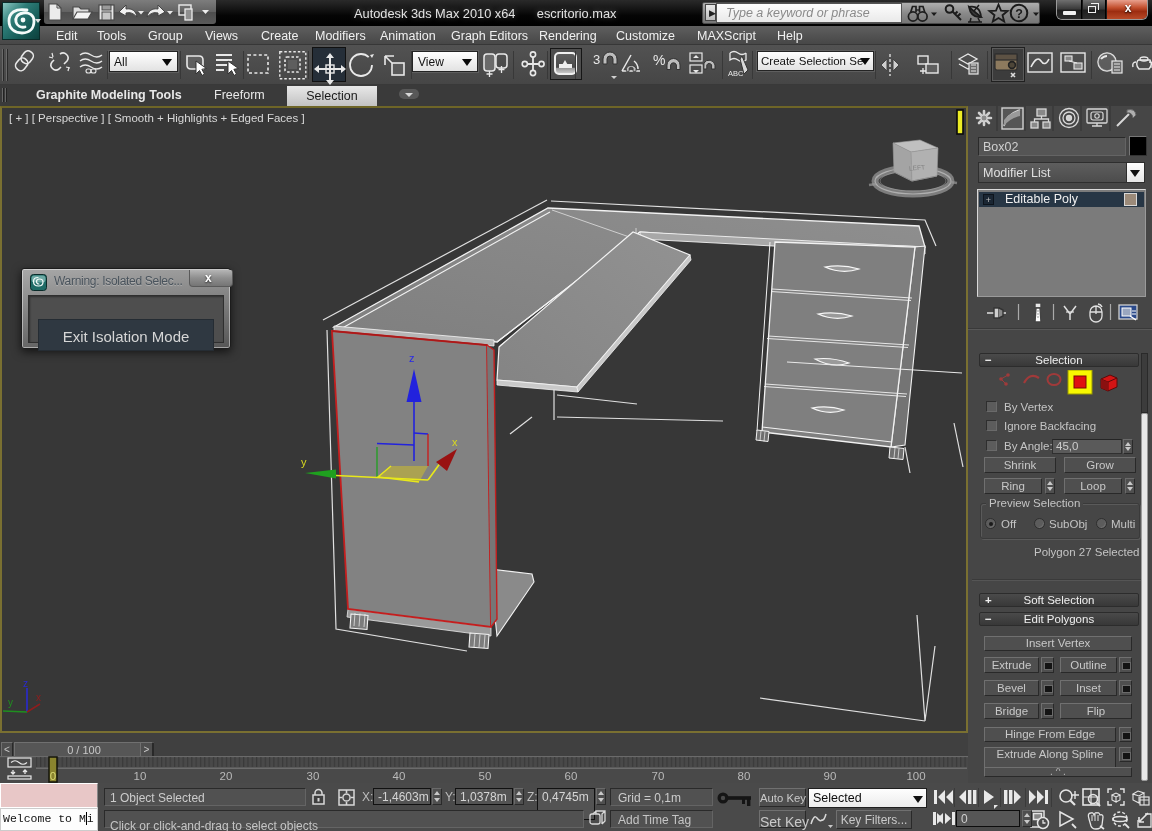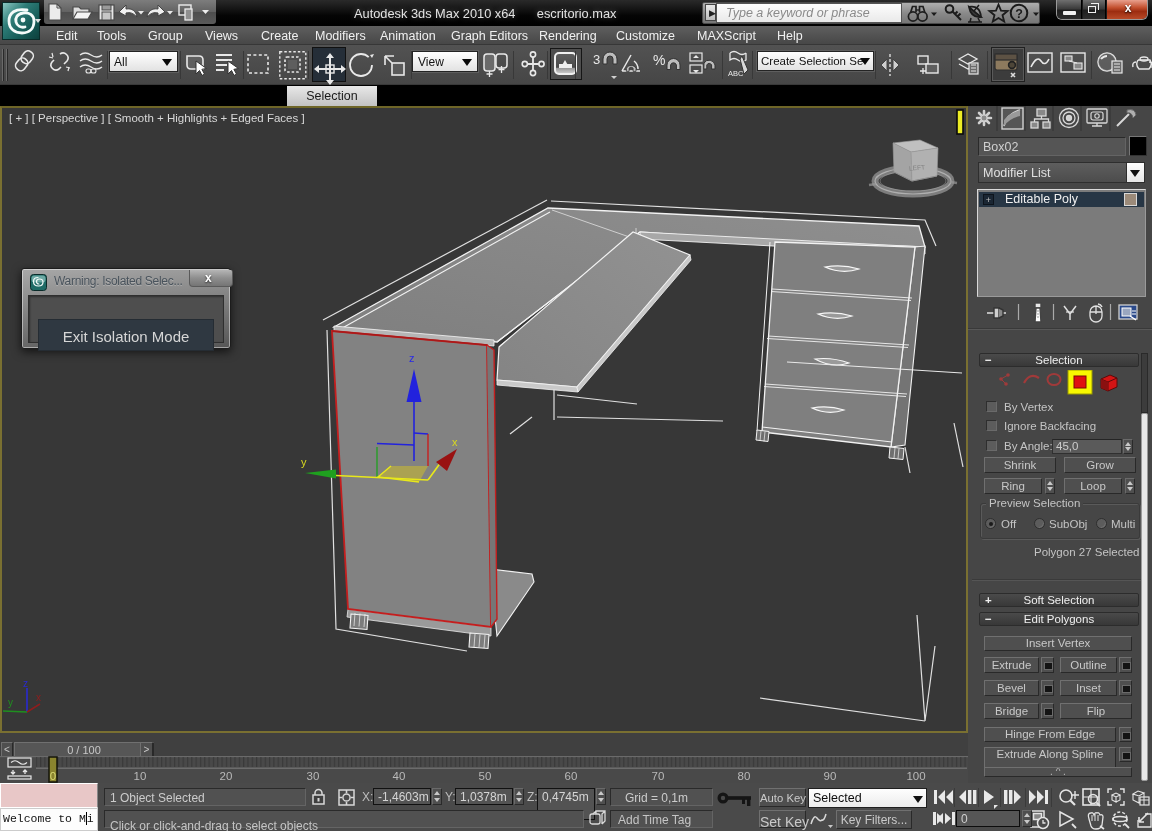--- a/index.html
+++ b/index.html
@@ -338,20 +338,30 @@
           <path d="M5 11 q-4 0 -3 5 M7 9 l12 0 q3 5 -1 9 l-10 0 q-4 -4 -1 -9 M18 11 q5 0 3 6" stroke-width="1.4"></path>
           <ellipse cx="13" cy="8" rx="4" ry="2" stroke-width="1.3"></ellipse>
         </g>
     </g>
 
     <g stroke="#383838" stroke-width="1">
       <path d="M107.5 6 l0 28 M180.5 6 l0 28 M243.5 6 l0 28 M308.5 6 l0 28 M411.5 6 l0 28 M513.5 6 l0 28 M547.5 6 l0 28 M575.5 6 l0 28 M722.5 6 l0 28 M752.5 6 l0 28 M875.5 6 l0 28 M951.5 6 l0 28 M987.5 6 l0 28 M1091.5 6 l0 28"></path>
     </g>
   </svg>
 
+  <div class="abs" id="ribbon">
+    <div style="position:absolute;left:2px;top:3px;width:2px;height:14px;background:#666;border-right:1px solid #222;"></div>
+    <div style="position:absolute;left:5px;top:3px;width:2px;height:14px;background:#666;border-right:1px solid #222;"></div>
+    <div class="rtab" style="left:36px;font-weight:bold;">Graphite Modeling Tools</div>
+    <div class="rtab" style="left:214px;">Freeform</div>
+    <div class="rtab" style="left:399px;"><svg width="22" height="12" viewBox="0 0 22 12">
+          <rect x="0" y="1" width="20" height="10" rx="5" fill="#585858"></rect>
+          <path d="M6 5 l8 0 l-4 4 z" fill="#d8d8d8"></path>
+        </svg></div>
+  </div>
   <div class="abs" id="rsel">Selection</div>
 
   <div class="abs" id="viewport"></div>
   <div class="abs" id="vpcontent" style="left:2px;top:108px;width:964px;height:623px;overflow:hidden;">
   <svg width="964" height="623" viewBox="0 0 964 623">
   <defs>
     <linearGradient id="deskg" x1="0" y1="1" x2="1" y2="0">
       <stop offset="0" stop-color="#7f7f7f"></stop>
             <stop offset="1" stop-color="#8f8f8f"></stop>
     </linearGradient>
@@ -731,21 +741,21 @@
   </svg>
   <div class="stxt" style="left:362px;top:790px;color:#bdbdbd;">X:</div>
   <div class="fld" style="left:373px;top:788px;width:58px;height:17px;background:#535353;border-color:#111;font-size:12px;padding:1px 0 0 4px;color:#d5d5d5;">-1,4603m</div>
   <div class="spin" style="left:432px;top:788px;height:17px;"></div>
   <div class="stxt" style="left:445px;top:790px;color:#bdbdbd;">Y:</div>
   <div class="fld" style="left:455px;top:788px;width:58px;height:17px;background:#535353;border-color:#111;font-size:12px;padding:1px 0 0 4px;color:#d5d5d5;">1,0378m</div>
   <div class="spin" style="left:514px;top:788px;height:17px;"></div>
   <div class="stxt" style="left:527px;top:790px;color:#bdbdbd;">Z:</div>
   <div class="fld" style="left:537px;top:788px;width:58px;height:32px;background:#535353;border-color:#111;font-size:12px;padding:1px 0 0 4px;color:#d5d5d5;">0,4745m</div>
   <div class="spin" style="left:596px;top:788px;height:17px;"></div>
-  <div class="sunk" style="left:610px;top:788px;width:103px;height:18px;background:#515151;font-size:12px;padding:2px 0 0 14px;color:#ccc;">Grid = 0,1m</div>
+  <div class="sunk" style="left:610px;top:788px;width:103px;height:18px;background:#515151;font-size:12px;padding:2px 0 0 7px;color:#ccc;">Grid = 0,1m</div>
 
   <div class="sunk" style="left:104px;top:810px;width:480px;height:18px;background:#515151;font-size:12px;padding:8px 0 0 5px;color:#c5c5c5;">Click or click-and-drag to select objects</div>
   <svg class="abs" style="left:588px;top:810px" width="20" height="18" viewBox="0 0 20 18">
       <g stroke="#d8d8d8" stroke-width="1.3" fill="none">
         <rect x="2" y="4" width="10" height="10" rx="2"></rect>
         <path d="M5 4 l3 -3 l9 0 l0 10 l-3 3 M8 1 l0 3 M17 1 l-3 3 l0 10"></path>
       </g>
     </svg>
   <div class="sunk" style="left:610px;top:810px;width:103px;height:18px;background:#515151;font-size:12px;padding:2px 0 0 7px;color:#c5c5c5;">Add Time Tag</div>
 

